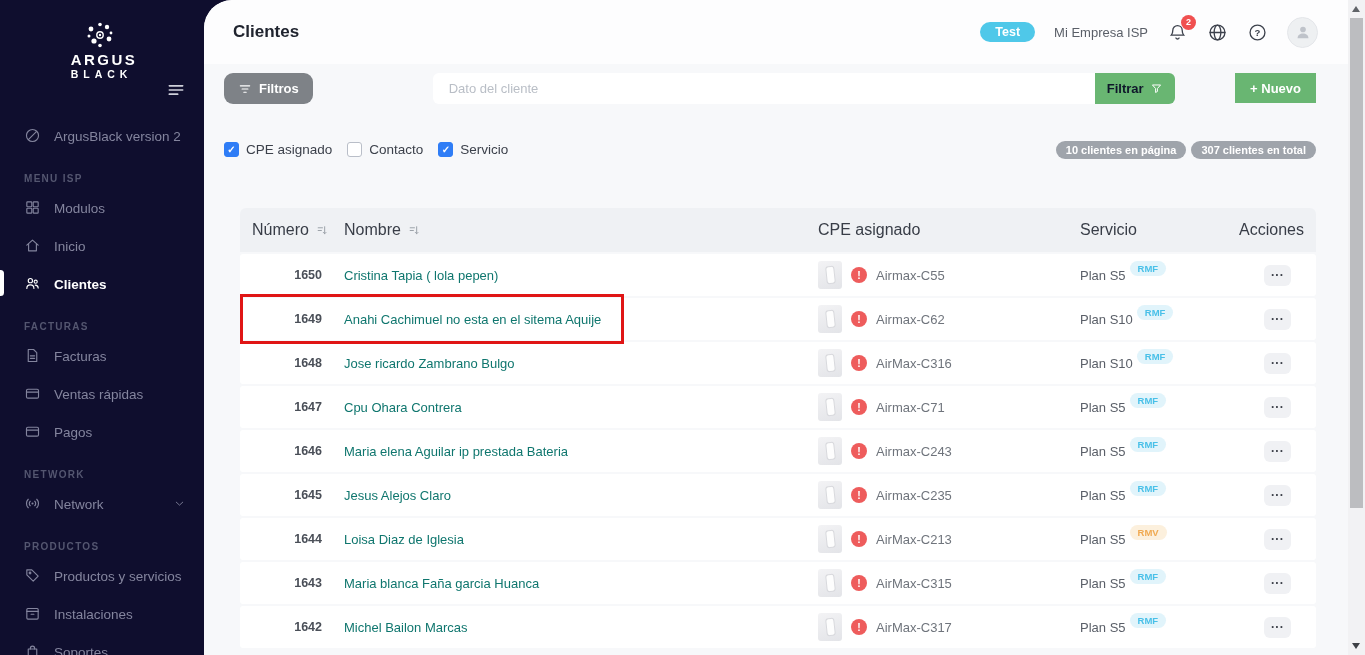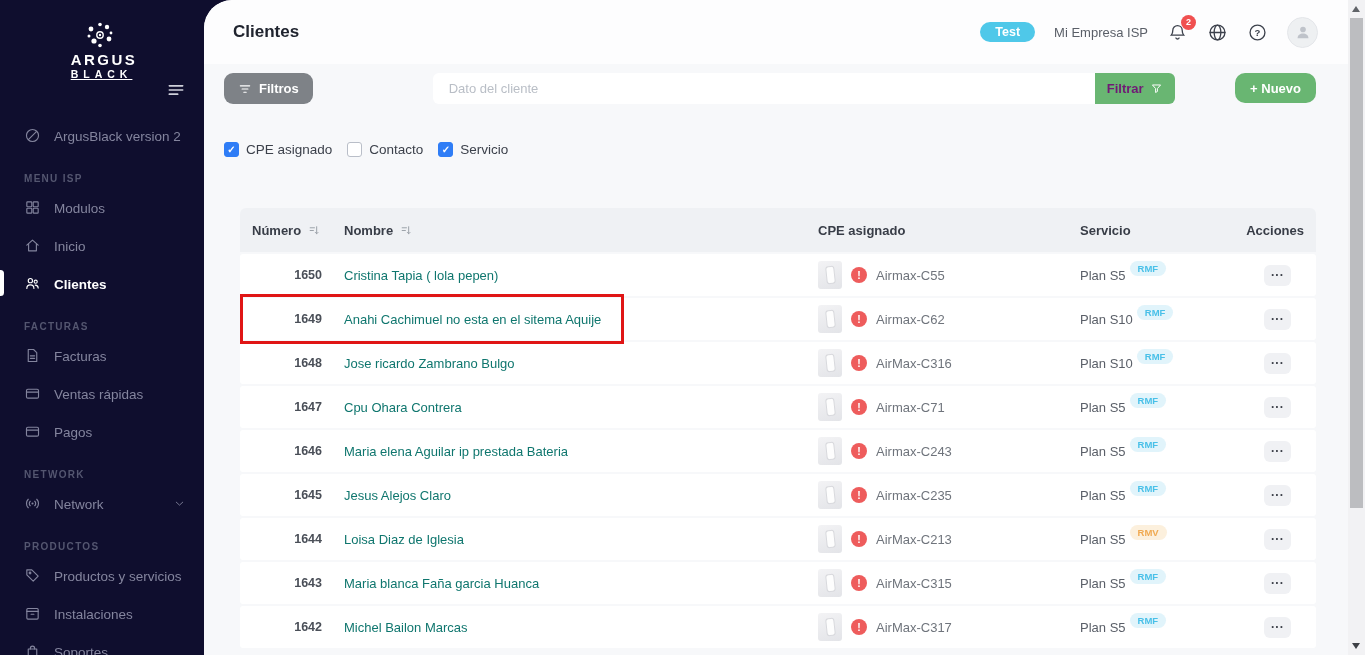--- a/index.html
+++ b/index.html
@@ -5,21 +5,21 @@
   * { margin:0; padding:0; box-sizing:border-box; }
   html,body { width:1365px; height:655px; overflow:hidden; font-family:"Liberation Sans", sans-serif; background:#0f0e2e; }
 
   
   .sidebar { position:fixed; left:0; top:0; width:204px; height:655px; background:#0f0e2e; color:#84859e; z-index:2; }
   .logo-row { display:flex; align-items:center; padding:18px 18px 14px 22px;flex-direction:column; }
   .logo-mark { width:34px; height:34px; margin-right:8px; }
   .logo-mark svg { width:34px; height:34px; }
   .brand { color:#fff; line-height:1; }
   .brand-l1 { font-size:15px; font-weight:800; letter-spacing:2.5px; }
-  .brand-l2 { font-size:10.5px; font-weight:600; letter-spacing:5px; margin-top:2px;text-decoration:underline; }
+  .brand-l2 { font-size:10.5px; font-weight:600; letter-spacing:5px; margin-top:2px; }
   .collapse-btn { margin-left:auto; color:#cfd0da; cursor:pointer; }
   .collapse-btn svg { width:20px; height:20px; }
   .side-group-label { padding:17px 24px 6px; font-size:10px; font-weight:700; letter-spacing:1.3px; color:#545670; }
   .side-item { position:relative; display:flex; align-items:center; gap:13px; padding:9px 18px 9px 24px; font-size:13.5px; color:#84859e; cursor:pointer; }
   .side-item svg { width:17px; height:17px; fill:none; stroke:currentColor; stroke-width:1.6; stroke-linecap:round; stroke-linejoin:round; flex:none; }
   .side-item.active { color:#ffffff; font-weight:700; }
   .side-item.active::before { content:""; position:absolute; left:-3px; top:4px; width:7px; height:26px; background:#fff; border-radius:4px; }
   .side-chevron { margin-left:auto; }
   .side-chevron svg { width:13px; height:13px; }
 
@@ -39,37 +39,37 @@
   .content { padding:9px 32px 0 20px; }
 
   
   .toolbar-row { display:flex; align-items:flex-start; }
   .btn { border:none; cursor:pointer; font-family:inherit; }
   .filters-btn { display:flex; align-items:center; gap:7px; background:#7e8287; color:#fff; font-size:13px; font-weight:700; padding:8px 14px; border-radius:9px; height:31px;justify-content:center; }
   .filters-btn svg { width:14px; height:14px; fill:none; stroke:#fff; stroke-width:2; stroke-linecap:round; }
   .search-group { display:flex; margin-left:120px; height:31px; }
   .search-input { width:662px; height:31px; border:none; outline:none; background:#ffffff; border-radius:6px 0 0 6px; padding:0 16px; font-size:13px; color:#000000; font-family:inherit; }
   .search-input::placeholder { color:#b9bec6; }
-  .filter-btn { display:flex; align-items:center; gap:6px; background:#69b672; color:#701a75; font-size:13px; font-weight:700; padding:0 12px; border-radius:0 6px 6px 0; height:31px; }
+  .filter-btn { display:flex; align-items:center; gap:6px; background:#69b672; color:#0f172a; font-size:13px; font-weight:700; padding:0 12px; border-radius:0 6px 6px 0; height:31px; }
   .filter-btn svg { width:13px; height:13px; fill:none; stroke:#fff; stroke-width:1.8; stroke-linejoin:round; }
-  .new-btn { margin-left:auto; background:#69b672; color:#fff; font-size:13px; font-weight:700; padding:0 15px; border-radius:10px; height:30px; }
+  .new-btn { margin-left:auto; background:#69b672; color:#fff; font-size:13px; font-weight:700; padding:0 15px; border-radius:0; height:30px; }
 
   
   .filter-row { display:flex; align-items:center; margin-top:37px; height:17px; }
   .chk-item { display:flex; align-items:center; gap:7px; margin-right:15px; cursor:pointer; }
   .chk-box { width:15px; height:15px; border-radius:3px; background:#fff; border:1.5px solid #b9bec8; display:flex; align-items:center; justify-content:center; }
   .chk-box.checked { background:#2f7df6; border-color:#2f7df6; color:#fff; font-size:10px; font-weight:700; }
   .chk-box.checked::after { content:"✓"; line-height:1; }
   .chk-label { font-size:13.5px; color:#3c414b; }
   .count-pills { margin-left:auto; display:flex; gap:5px; }
   .count-pill { background:#9fa4ab; color:#fff; font-size:11px; font-weight:700; padding:3px 10px; border-radius:9px; }
 
   
   .table { margin:50px 0 0 16px; width:1076px; }
-  .thead { display:flex; align-items:center; height:44px; background:#eff1f4; border-radius:6px 6px 0 0; color:#383d47; font-size:13px; font-weight:700; }
+  .thead { display:flex; align-items:center; height:44px; background:#eff1f4; border-radius:6px 6px 0 0; color:#383d47; font-size:16px; font-weight:400; }
   .col-num { width:90px; padding-left:12px; display:flex; align-items:center; gap:7px; }
   .col-nom { flex:1; padding-left:14px; display:flex; align-items:center; gap:7px; }
   .col-cpe { width:262px; padding-left:24px; }
   .col-srv { width:172px; padding-left:24px; }
   .col-act { width:88px; text-align:right; padding-right:12px; }
   .sort-icon { color:#9aa0a8; display:flex; cursor:pointer; }
   .sort-icon svg { width:13px; height:13px; fill:none; stroke:currentColor; stroke-width:1.8; stroke-linecap:round; stroke-linejoin:round; }
   .row { position:relative; display:flex; align-items:center; height:42px; background:#fff; margin-top:2px; border-radius:3px; cursor:pointer; }
   .cell-num { width:90px; text-align:right; padding-right:8px; font-size:12.5px; font-weight:700; color:#4a4f58; }
   .cell-nom { flex:1; padding-left:14px; font-size:13px; color:#0f766e; }
@@ -293,20 +293,24 @@
   <span class="chk-item">
     <span class="chk-box"></span>
     <span class="chk-label">Contacto</span>
   </span>
 
   <span class="chk-item">
     <span class="chk-box checked"></span>
     <span class="chk-label">Servicio</span>
   </span>
 </span>
+      <span class="count-pills">
+        <span class="count-pill">10 clientes en página</span>
+        <span class="count-pill">307 clientes en total</span>
+      </span>
     </div>
 
     <div class="table">
       <div class="thead">
         <span class="col-num">
           <span>Número</span>
           <span class="sort-icon">
             <svg viewBox="0 0 24 24">
                 <path d="M4 7h8M4 12h6M16 5v13M13.5 15.5 16 18l2.5-2.5"></path>
               </svg>

